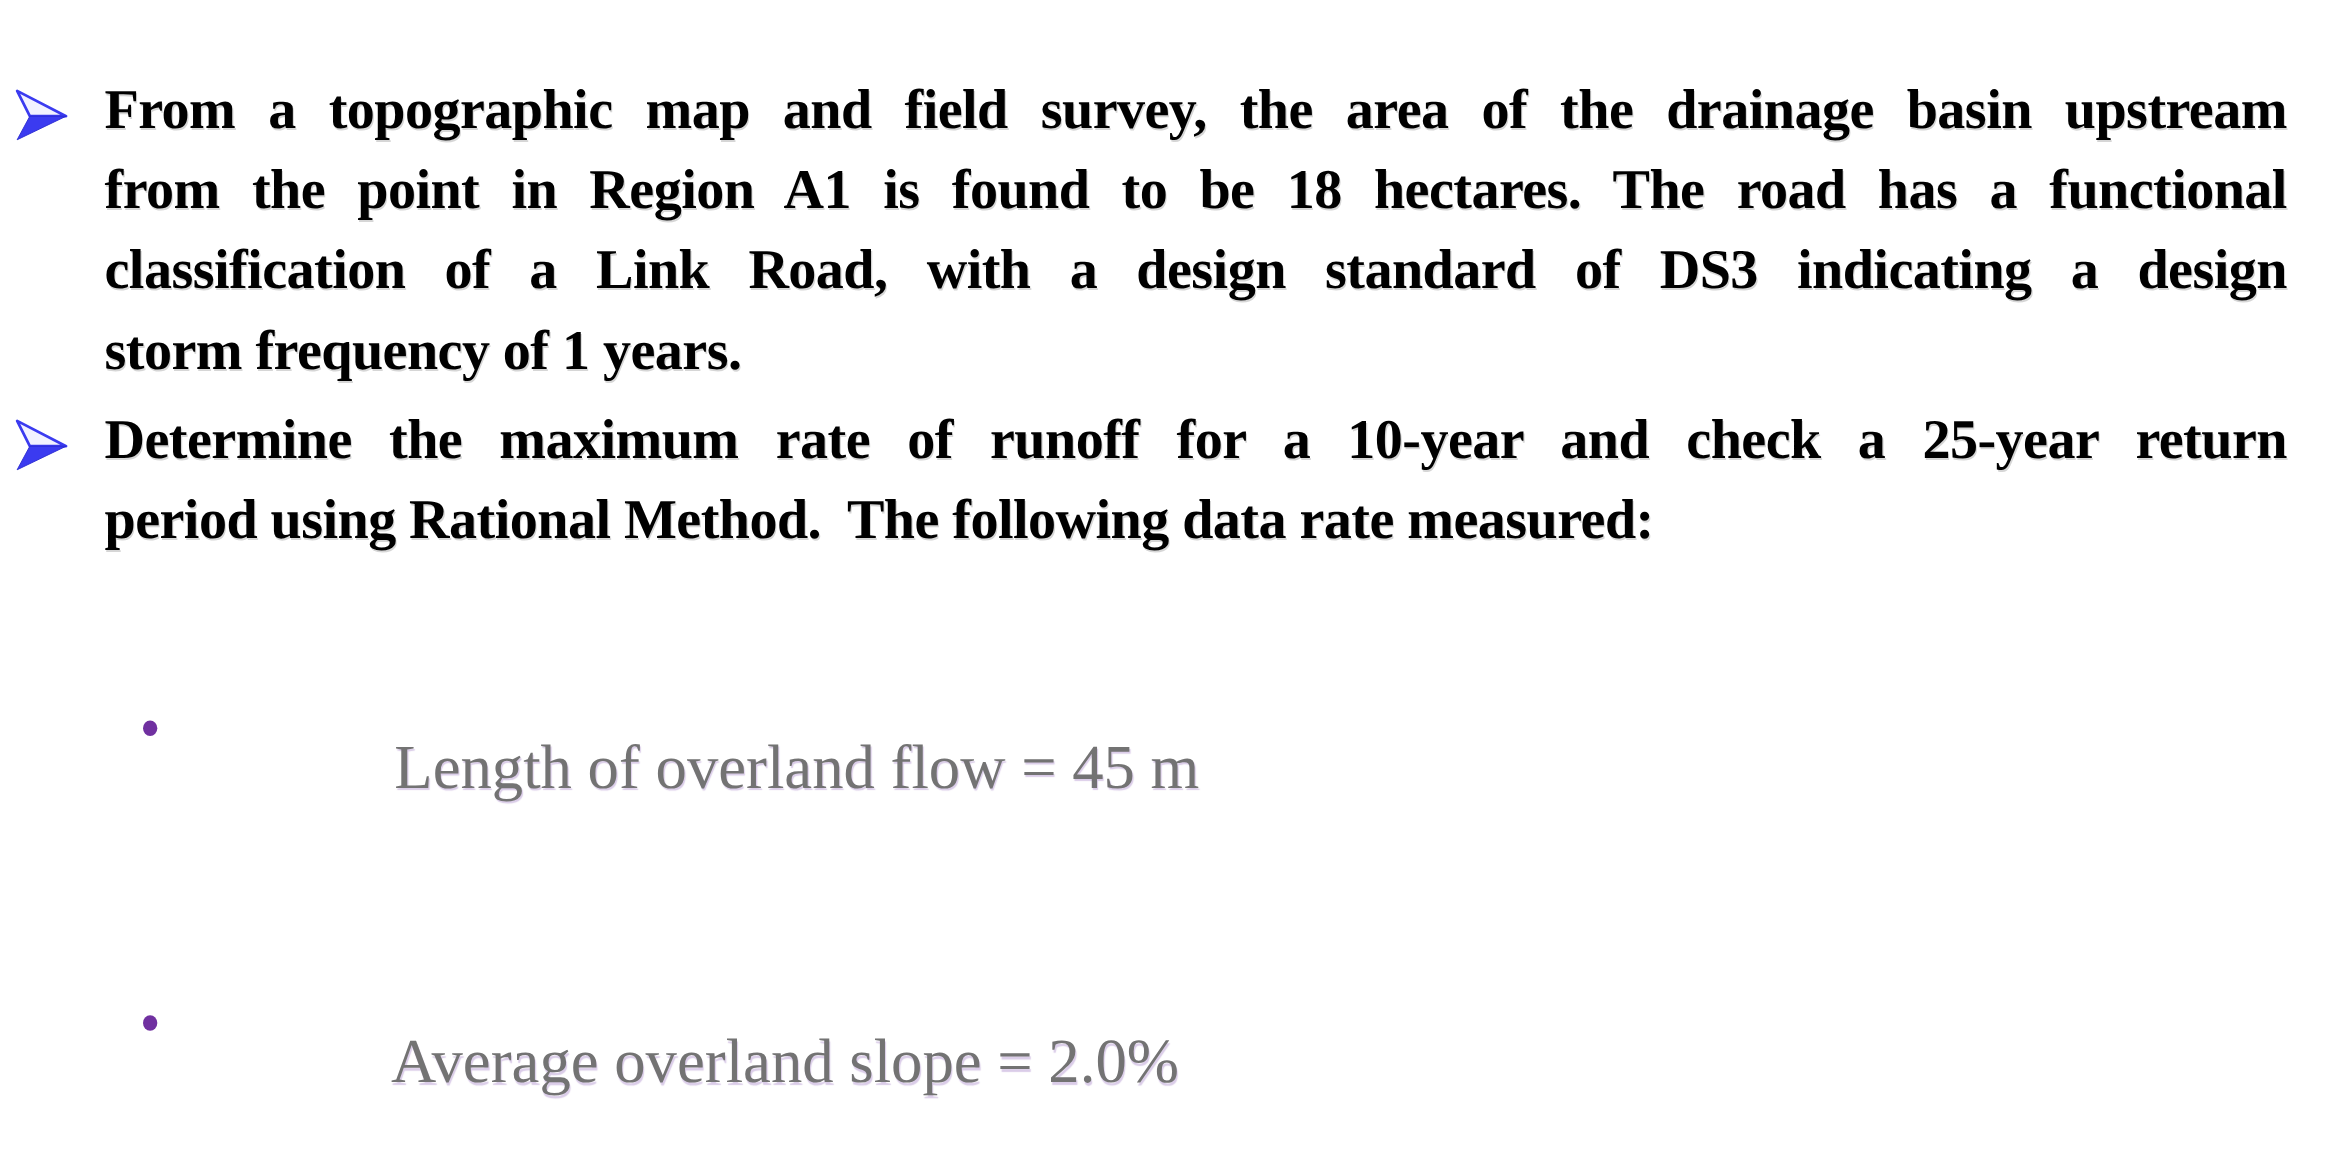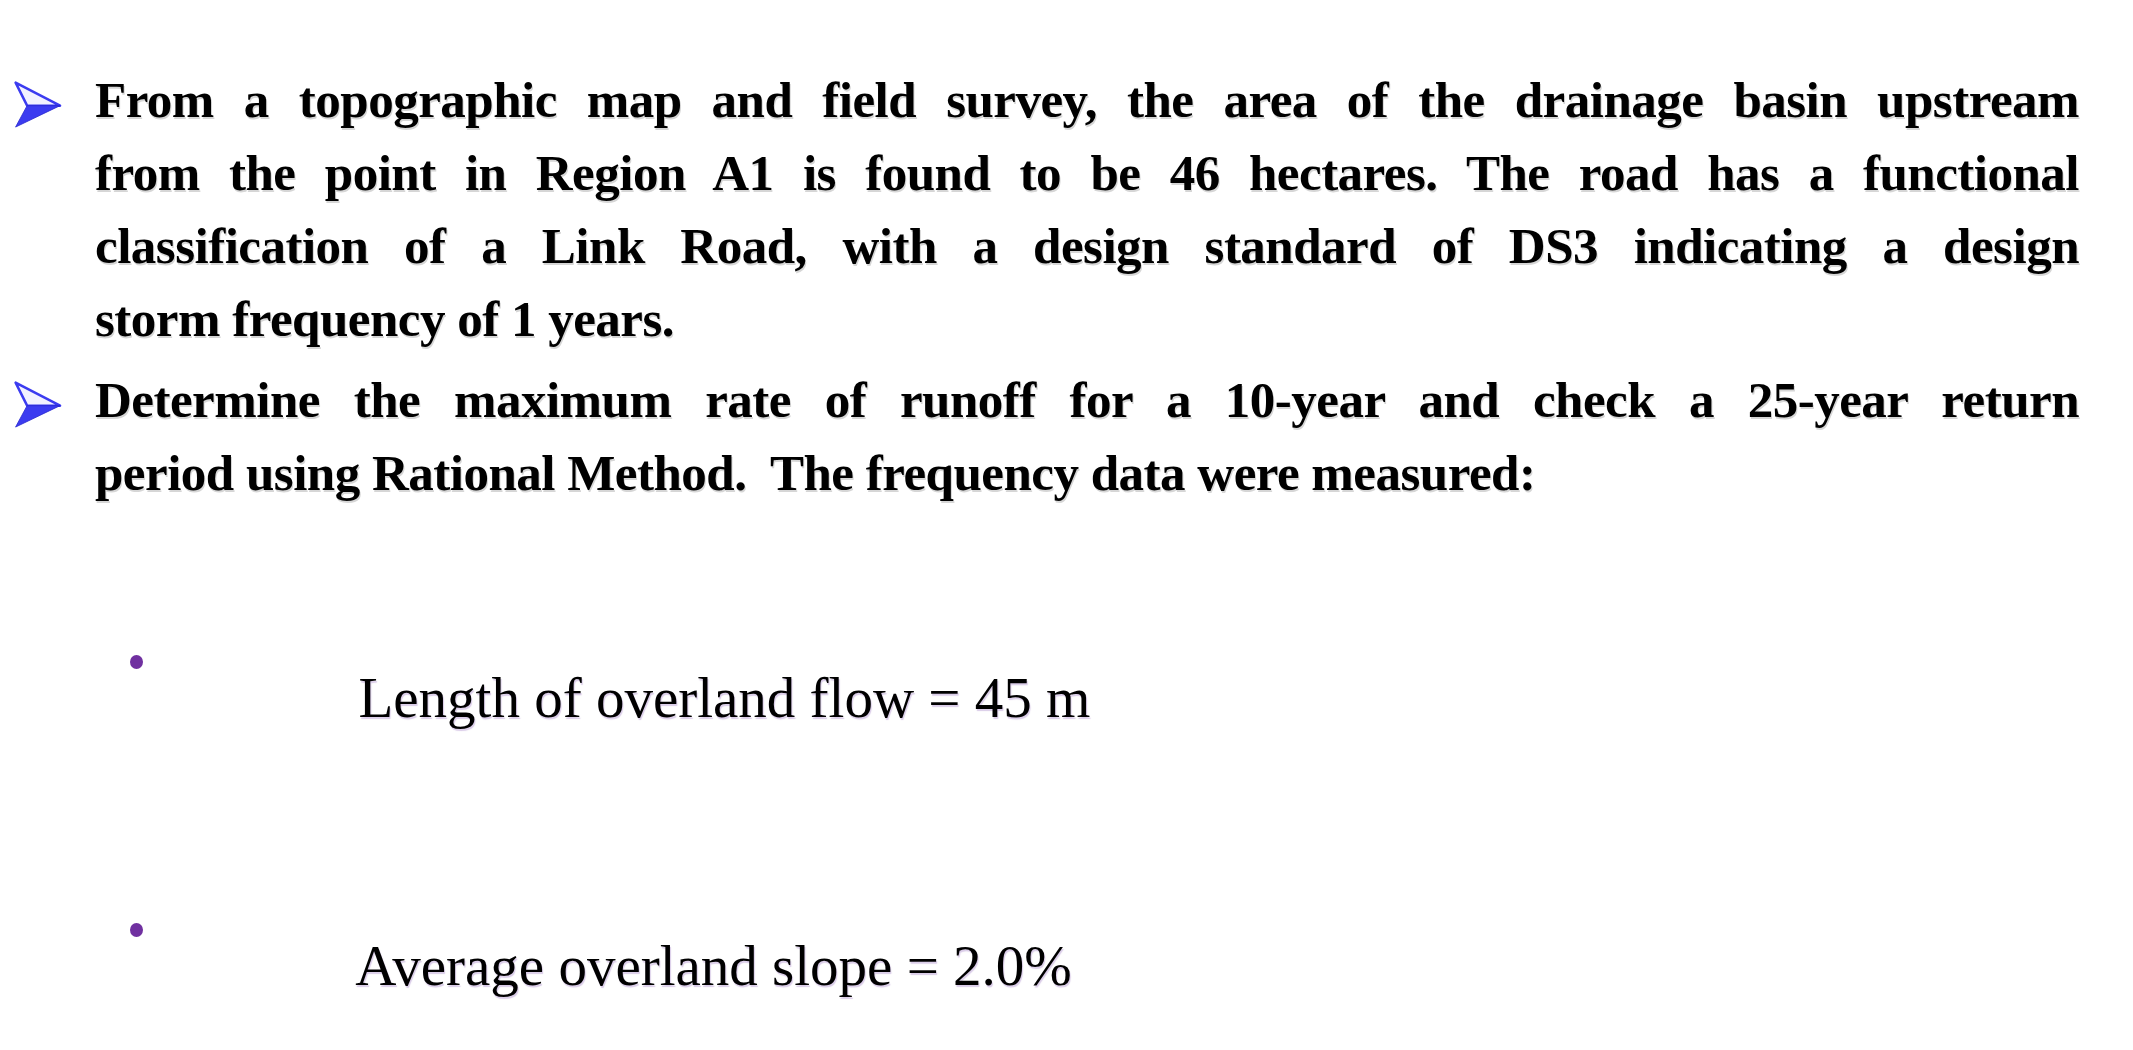--- a/index.html
+++ b/index.html
@@ -37,21 +37,21 @@
     position: absolute;
     left: -86px; top: 12px;
     width: 56px; height: 56px;
   }
   #p1 { margin-top: 24px; }
   #p2 { margin-top: 8px; }
   
   .plist { margin-top: 20px; }
   .pitem {
     position: relative;
-    color: #000000;
+    color: #737373;
     font-size: 57px;
     line-height: 67px;
     padding-left: 178px;
     white-space: pre;
     text-shadow: 1px 2px 1px rgba(150,110,190,0.35);
   }
   .dot {
     position: absolute;
     left: 35px; top: 50%;
     width: 13px; height: 14px;
@@ -64,32 +64,32 @@
 <body>
 
 <div class="slide">
 
   <div class="para" id="p1">
     <svg class="arrow-bullet" viewBox="0 0 68 68">
       <polygon points="8,8 62,36 22,36" fill="#f2f2ff" stroke="#3b3bf0" stroke-width="3" stroke-linejoin="round"></polygon>
       <polygon points="22,36 62,36 8,62" fill="#3b3bf0" stroke="#2a2ad0" stroke-width="1"></polygon>
     </svg>
     <div class="jline">From a topographic map and field survey, the area of the drainage basin upstream</div>
-    <div class="jline">from the point in Region A1 is found to be 46 hectares. The road has a functional</div>
+    <div class="jline">from the point in Region A1 is found to be 18 hectares. The road has a functional</div>
     <div class="jline">classification of a Link Road, with a design standard of DS3 indicating a design</div>
     <div class="lline">storm frequency of 1 years.</div>
   </div>
 
   <div class="para" id="p2">
     <svg class="arrow-bullet" viewBox="0 0 68 68">
       <polygon points="8,8 62,36 22,36" fill="#f2f2ff" stroke="#3b3bf0" stroke-width="3" stroke-linejoin="round"></polygon>
       <polygon points="22,36 62,36 8,62" fill="#3b3bf0" stroke="#2a2ad0" stroke-width="1"></polygon>
     </svg>
     <div class="jline">Determine the maximum rate of runoff for a 10-year and check a 25-year return</div>
-    <div class="lline">period using Rational Method.  The frequency data were measured:</div>
+    <div class="lline">period using Rational Method.  The following data rate measured:</div>
   </div>
 
   <div class="plist" id="list1">
     <div class="pitem">
       <span class="dot"></span>
       <span>Length of overland flow = 45 m</span>
     </div>
     <div class="pitem">
       <span class="dot"></span>
       <span>Average overland slope = 2.0%</span>

